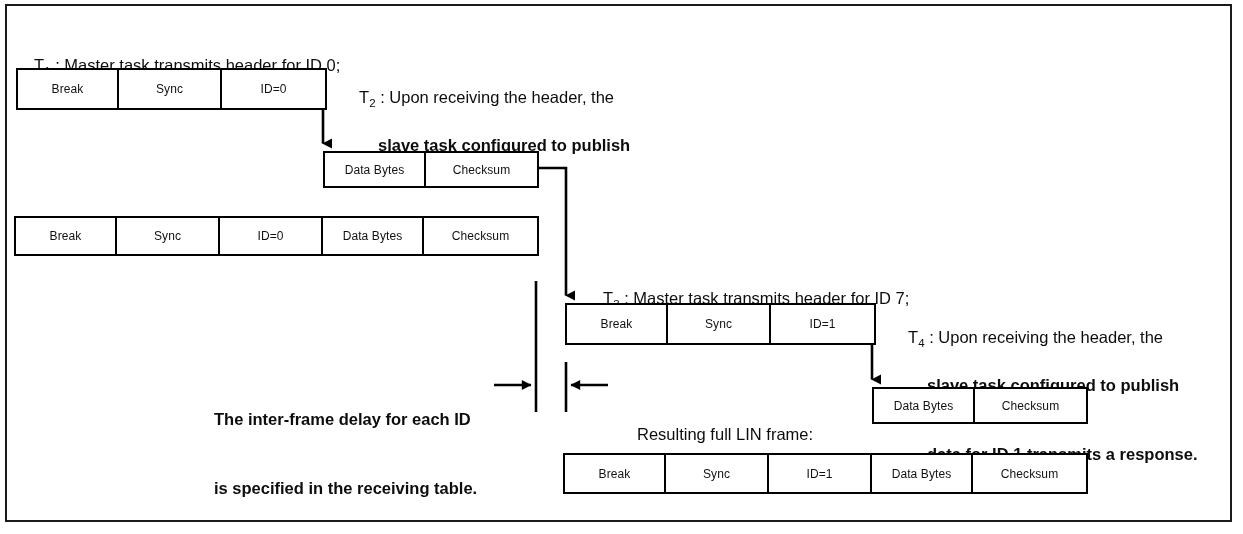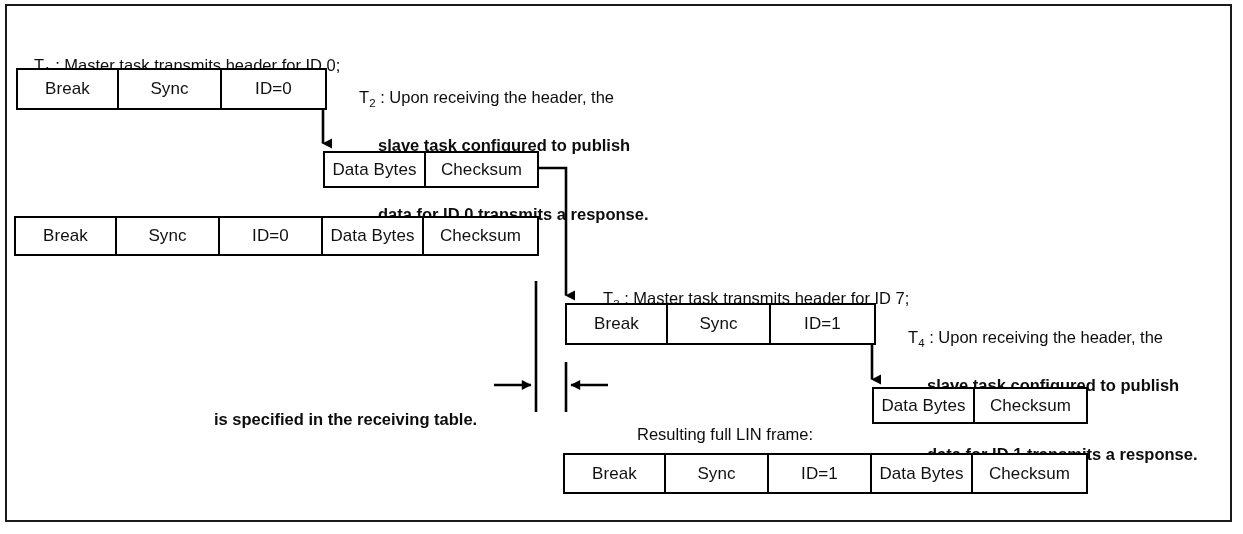--- a/index.html
+++ b/index.html
@@ -42,21 +42,21 @@
     border: 2px solid #000000;
     box-sizing: border-box;
     background: #ffffff;
   }
   .frame-cell {
     display: flex;
     align-items: center;
     justify-content: center;
     border-right: 2px solid #000000;
     box-sizing: border-box;
-    font-size: 17px;
+    font-size: 12px;
     color: #111111;
     letter-spacing: 0.1px;
     white-space: nowrap;
   }
   .frame-cell:last-child {
     border-right: none;
   }
 
   
   .note {
@@ -142,21 +142,20 @@
 
   <div class="frame-row" style="left:16px; top:68px; height:42px;">
     <div class="frame-cell" style="width:101px;">Break</div>
     <div class="frame-cell" style="width:103px;">Sync</div>
     <div class="frame-cell" style="width:103px;">ID=0</div>
   </div>
 
   <div class="note" style="left:341px; top:63px;">
     <span class="tlabel">T</span><sub>2</sub><span> : Upon receiving the header, the</span>
     <span class="note-indent" style="padding-left:37px;">slave task configured to publish</span>
-    <span class="note-indent" style="padding-left:37px;">data for ID 0 transmits a response.</span>
   </div>
 
   <div class="frame-row" style="left:323px; top:151px; height:37px;">
     <div class="frame-cell" style="width:101px;">Data Bytes</div>
     <div class="frame-cell" style="width:111px;">Checksum</div>
   </div>
 
   <div class="frame-row" style="left:14px; top:216px; height:40px;">
     <div class="frame-cell" style="width:101px;">Break</div>
     <div class="frame-cell" style="width:103px;">Sync</div>
@@ -175,20 +174,21 @@
     <div class="frame-cell" style="width:103px;">ID=1</div>
   </div>
 
   <div class="note" style="left:890px; top:303px;">
     <span class="tlabel">T</span><sub>4</sub><span> : Upon receiving the header, the</span>
     <span class="note-indent" style="padding-left:37px;">slave task configured to publish</span>
     <span class="note-indent" style="padding-left:37px;">data for ID 1 transmits a response.</span>
   </div>
 
   <div class="caption" style="left:214px; top:362px;">
+    <span class="note-indent">The inter-frame delay for each ID</span>
     <span class="note-indent">is specified in the receiving table.</span>
   </div>
 
   <div class="frame-row" style="left:872px; top:387px; height:37px;">
     <div class="frame-cell" style="width:101px;">Data Bytes</div>
     <div class="frame-cell" style="width:111px;">Checksum</div>
   </div>
 
   <div class="caption" style="left:592px; top:423px;margin-left:45px;">Resulting full LIN frame:</div>
 

